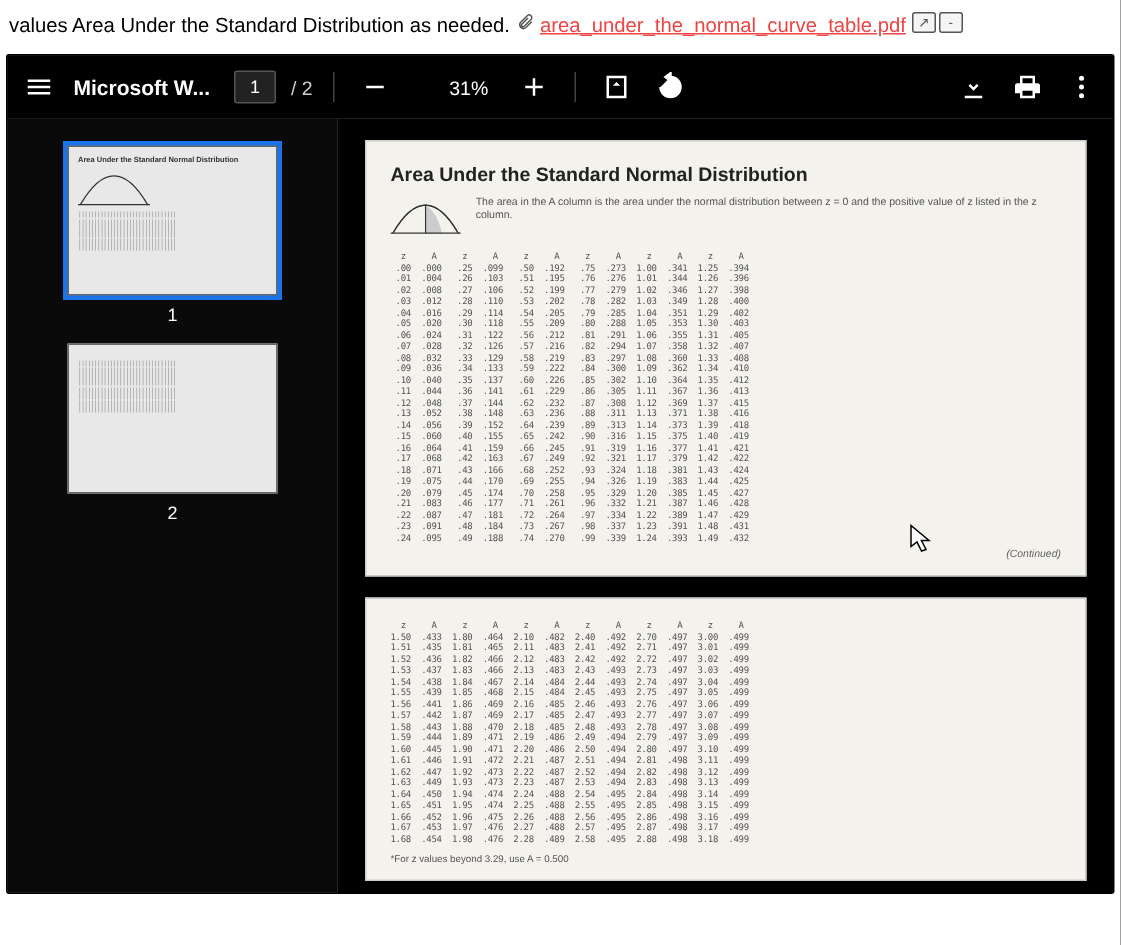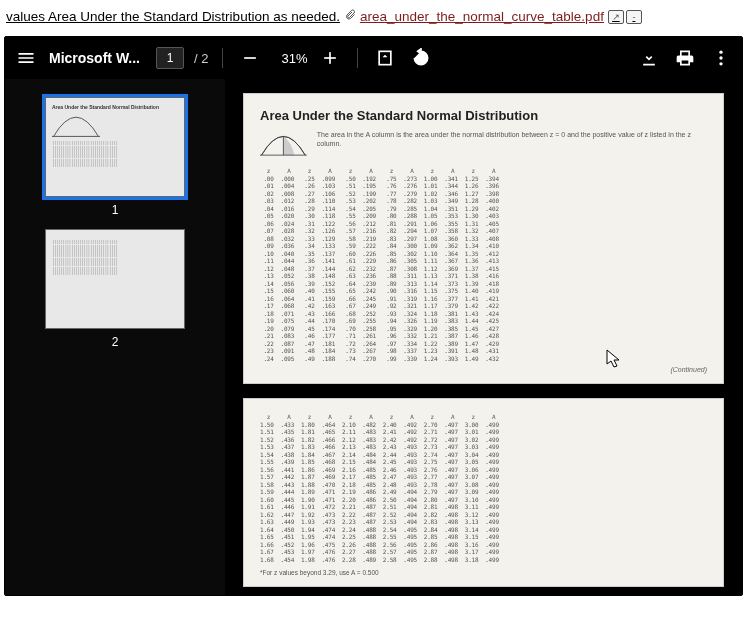--- a/index.html
+++ b/index.html
@@ -10,28 +10,26 @@
     height: 630px;
     overflow: hidden;
   }
   .question-header {
     padding: 8px 6px 4px 6px;
     font-size: 13.5px;
     line-height: 1.35;
     color: #000;
   }
   .question-header a {
-    color: #7f1d1d;
+    color: #ef4444;
     text-decoration: underline;
   }
   .attachment-line {
     display: flex;
-    align-items: center;
     gap: 4px;
-    text-decoration: underline;
   }
   .pdf-link { color: #555; text-decoration: underline; }
   .badge-icons {
     display: inline-flex;
     gap: 2px;
   }
   .badge-icons span {
     border: 1px solid #555;
     border-radius: 2px;
     width: 16px;
@@ -78,21 +76,21 @@
     border: 1px solid #555;
     color: #fff;
     width: 28px;
     height: 22px;
     text-align: center;
     font-size: 12px;
     border-radius: 2px;
   }
   .page-total { font-size: 13px; color: #ccc; }
   .sep { width: 1px; height: 20px; background: #444; margin: 0 4px;}
-  .zoom-level { font-size: 13px; color: #fff; min-width: 34px; text-align: right;}
+  .zoom-level { font-size: 13px; color: #fff; min-width: 34px; text-align: left; margin-left: 26px;}
   .flex-spacer { flex: 1; }
 
   .content-area {
     flex: 1;
     display: flex;
     overflow: hidden;
   }
   .thumbnails {
     width: 220px;
     background: #0a0a0a;

